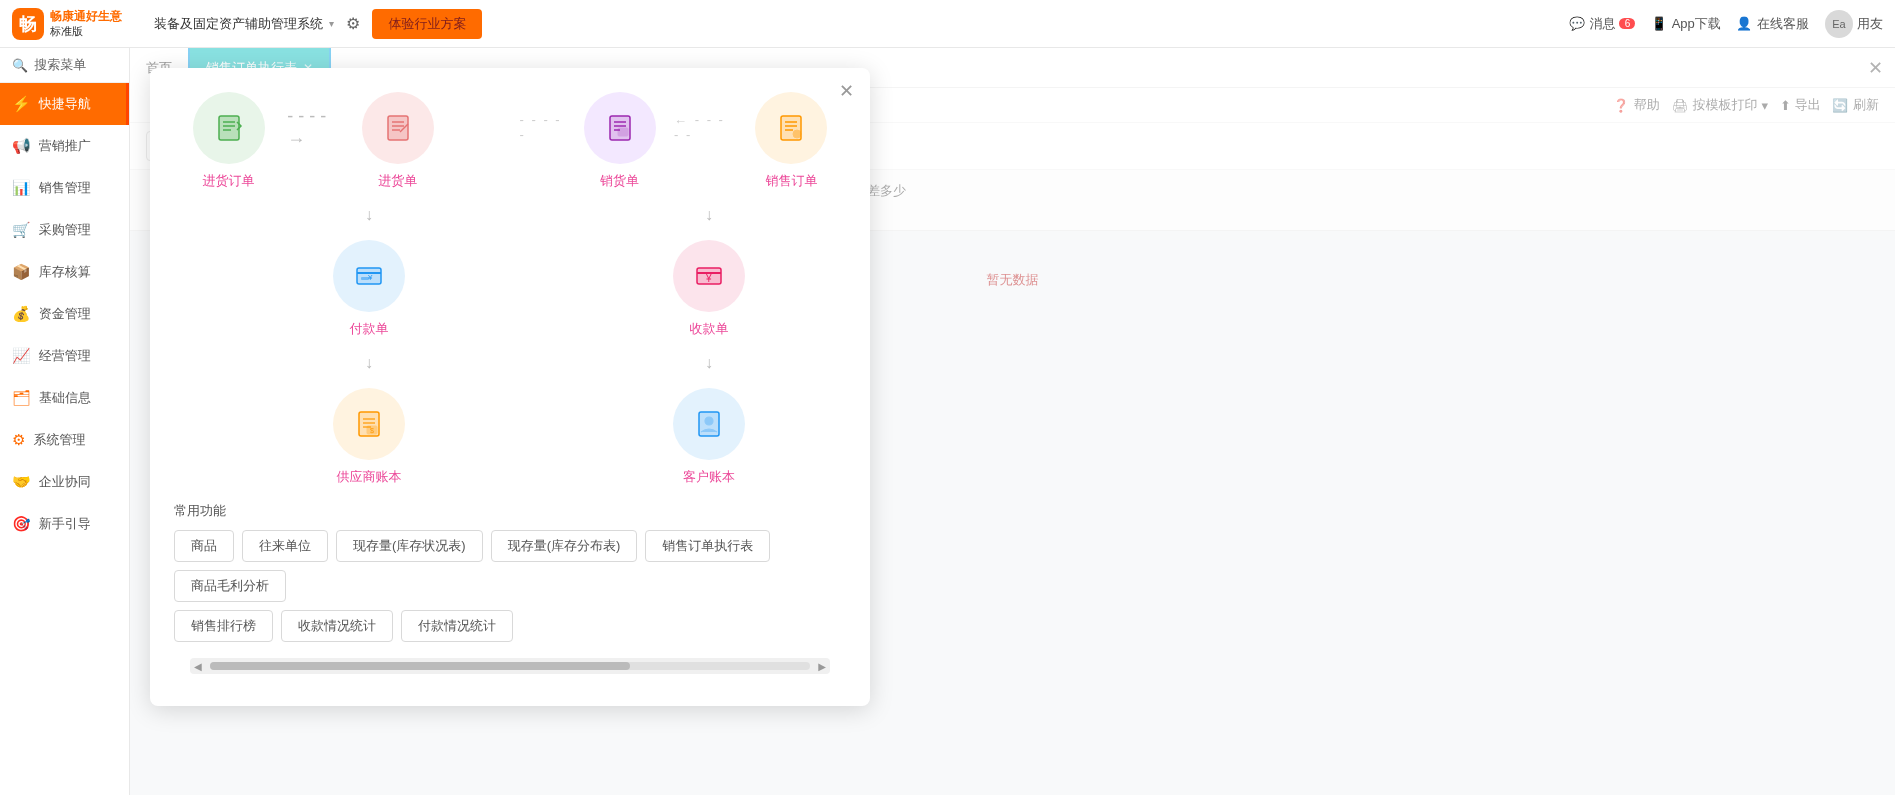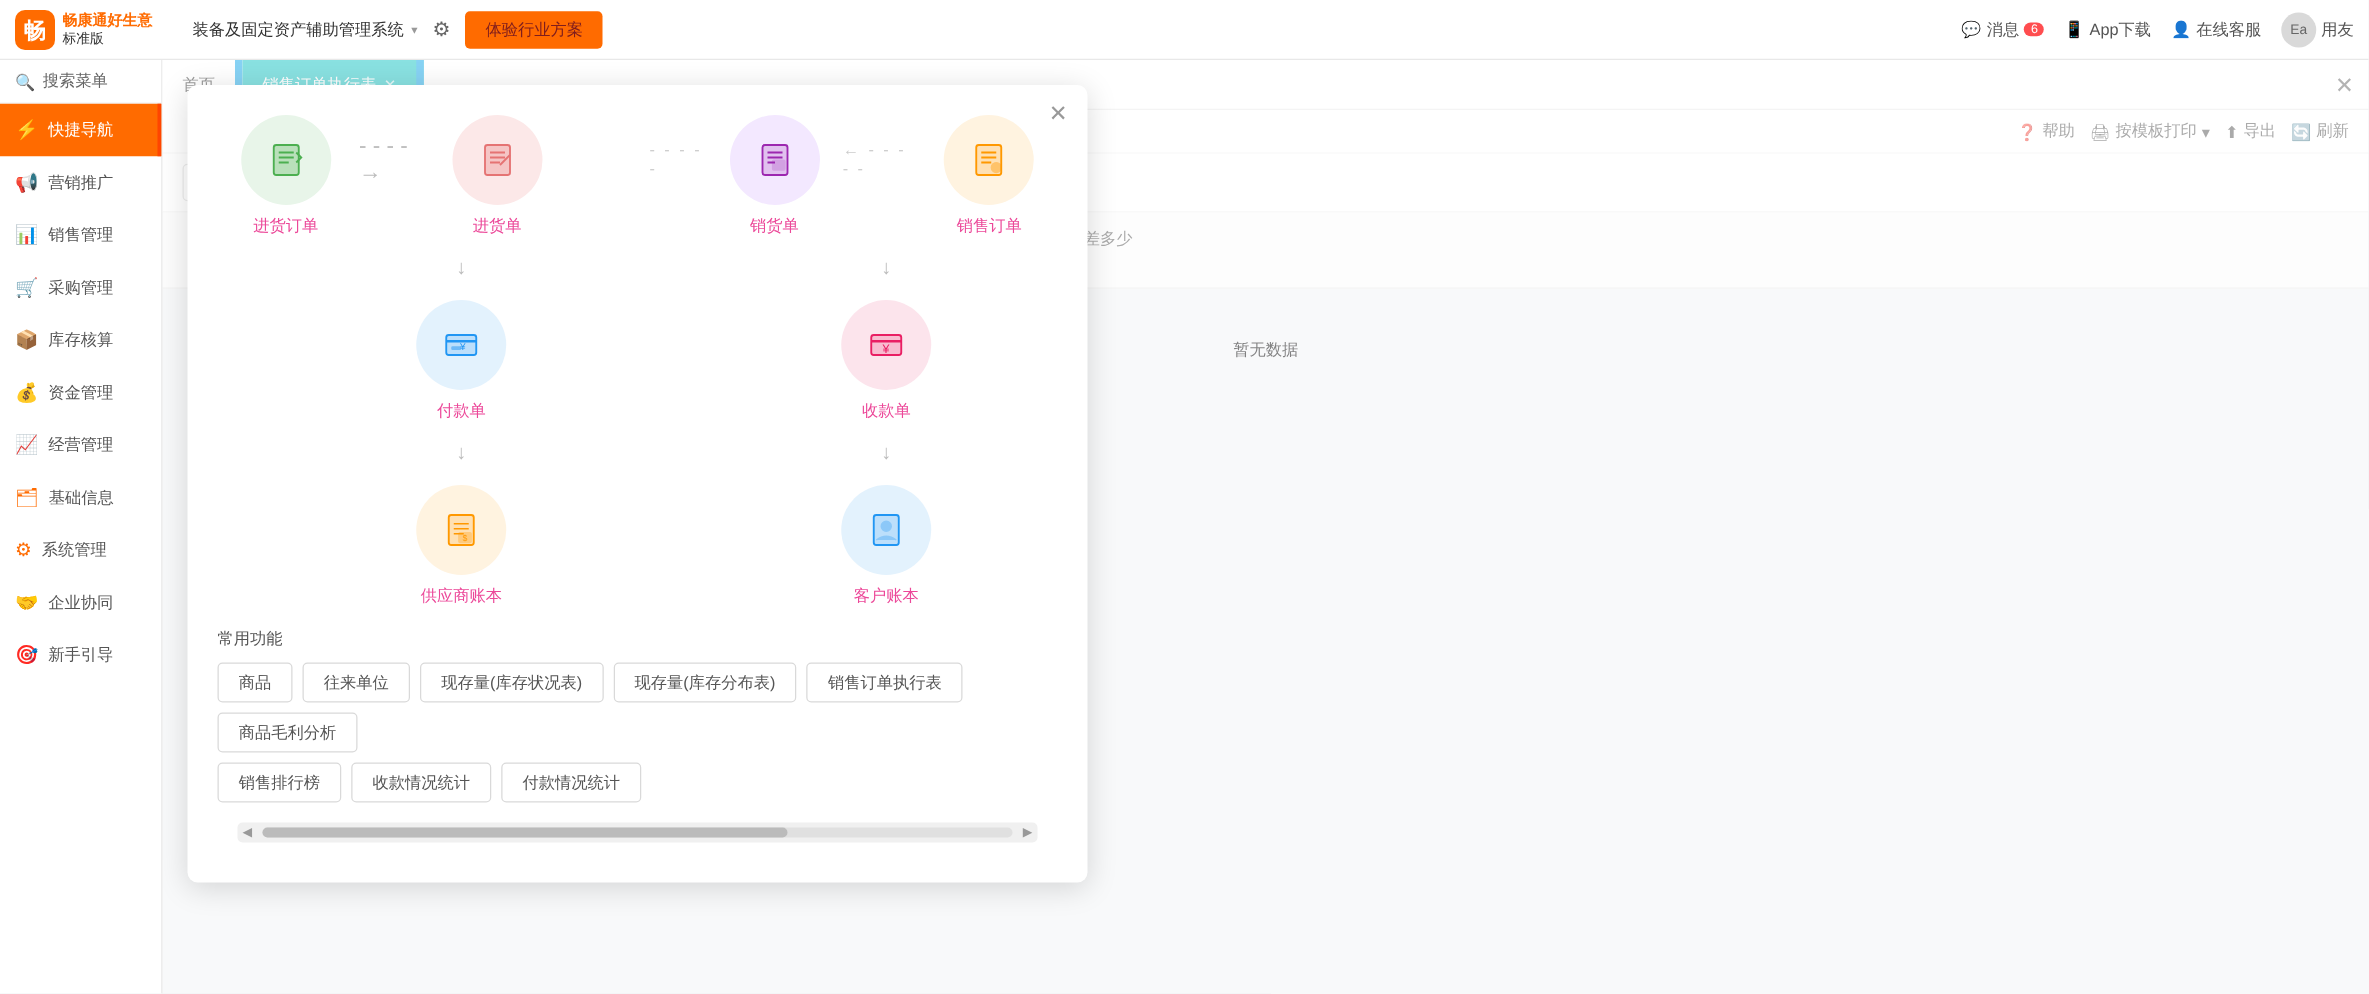--- a/index.html
+++ b/index.html
@@ -22,21 +22,21 @@
     .dropdown-arrow { color: #999; font-size: 10px; }
     .gear-btn { color: #666; font-size: 16px; cursor: pointer; }
     .trial-btn { background: #ff6b00; color: #7f1d1d; border: none; border-radius: 4px; padding: 6px 16px; font-size: 13px; cursor: pointer; }
     .top-right { margin-left: auto; display: flex; align-items: center; gap: 16px; color: #555; font-size: 13px; }
     .top-right-item { display: flex; align-items: center; gap: 4px; cursor: pointer; }
     .badge { background: #ff4d4f; color: white; border-radius: 10px; font-size: 10px; padding: 0 4px; min-width: 16px; text-align: center; }
     .avatar { width: 28px; height: 28px; background: #d9d9d9; border-radius: 50%; display: flex; align-items: center; justify-content: center; font-size: 11px; color: #666; }
 
     
     .tabs-bar { display: flex; align-items: center; background: #fff; border-bottom: 1px solid #e8e8e8; height: 40px; padding: 0 0; flex-shrink: 0; }
-    .tab { display: flex; align-items: center; padding: 0 16px; height: 40px; cursor: pointer; border-right: 6px solid #0ea5e9; font-size: 13px; gap: 6px; }
+    .tab { display: flex; align-items: center; padding: 0 16px; height: 40px; cursor: pointer; border-right: 2px solid #0ea5e9; font-size: 13px; gap: 6px; }
     .tab.home { background: #fff; color: #333; }
     .tab.active { background: #13c2c2; color: #fff; }
     .tab-close { font-size: 12px; opacity: 0.8; }
     .tabs-close-all { margin-left: auto; padding: 0 12px; color: #666; font-size: 18px; cursor: pointer; }
     .sidebar-search { display: flex; align-items: center; padding: 8px 12px; gap: 6px; color: #666; cursor: pointer; font-size: 13px; border-bottom: 1px solid #f0f0f0; }
     .sidebar-item { display: flex; align-items: center; padding: 12px 12px; gap: 8px; cursor: pointer; color: #555; font-size: 13px; }
     .sidebar-item.active { background: #ff6b00; color: white; border-right: 3px solid #ff4500; }
     .sidebar-item.active .si-icon { color: white; }
     .si-icon { font-size: 15px; color: #ff6b00; }
     .sidebar-item.active .si-icon { color: white; }
@@ -54,21 +54,21 @@
     .filter-select { border: 1px solid #d9d9d9; border-radius: 4px; padding: 4px 8px; font-size: 13px; height: 30px; width: 140px; }
     .query-btn { background: #ff6b00; color: white; border: none; border-radius: 4px; padding: 5px 20px; font-size: 13px; cursor: pointer; height: 30px; }
     .more-conditions { color: #13c2c2; font-size: 13px; cursor: pointer; padding: 0 4px; }
     .set-btn { background: #fff; color: #ff6b00; border: 1px solid #ff6b00; border-radius: 4px; padding: 4px 10px; font-size: 12px; cursor: pointer; }
 
     
     .table-header { display: flex; background: #fafafa; border-bottom: 1px solid #e8e8e8; padding: 8px 16px; flex-shrink: 0; }
     .th { font-size: 13px; color: #555; font-weight: 500; padding: 4px 8px; }
 
     
-    .empty-state { display: flex; flex-direction: column; align-items: center; justify-content: center; padding: 40px; color: #000000; font-size: 13px; }
+    .empty-state { display: flex; flex-direction: column; align-items: center; justify-content: center; padding: 40px; color: #b91c1c; font-size: 13px; }
 
     
     .overlay { position: absolute; top: 0; left: 0; right: 0; bottom: 0; background: rgba(255,255,255,0.5); z-index: 100; display: flex; align-items: flex-start; justify-content: flex-start; }
     .modal { background: #fff; border-radius: 8px; box-shadow: 0 4px 24px rgba(0,0,0,0.15); width: 720px; margin: 20px; padding: 24px; position: relative; }
     .modal-close { position: absolute; top: 12px; right: 16px; font-size: 18px; color: #999; cursor: pointer; }
 
     
     .flow-section { display: flex; flex-direction: column; gap: 20px; }
     .flow-row { display: flex; align-items: center; gap: 0; justify-content: flex-start; }
     .flow-node { display: flex; flex-direction: column; align-items: center; gap: 8px; width: 130px; }

